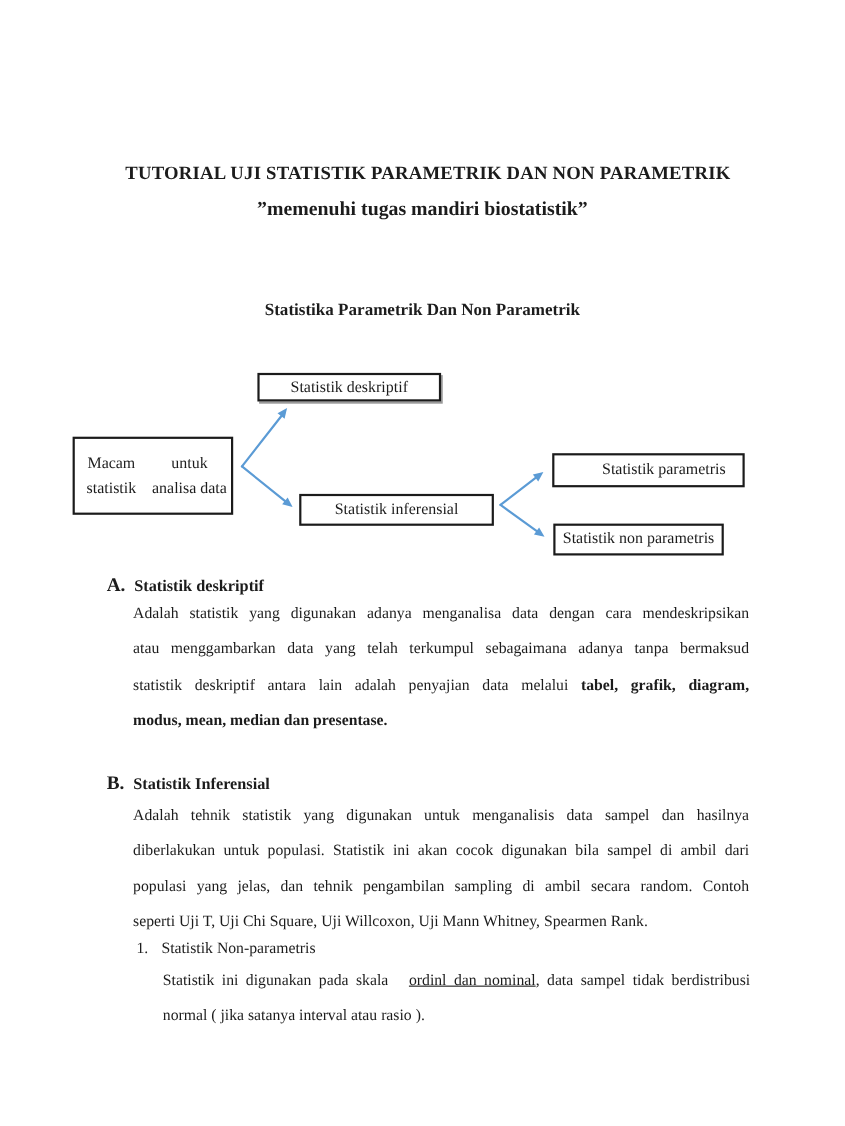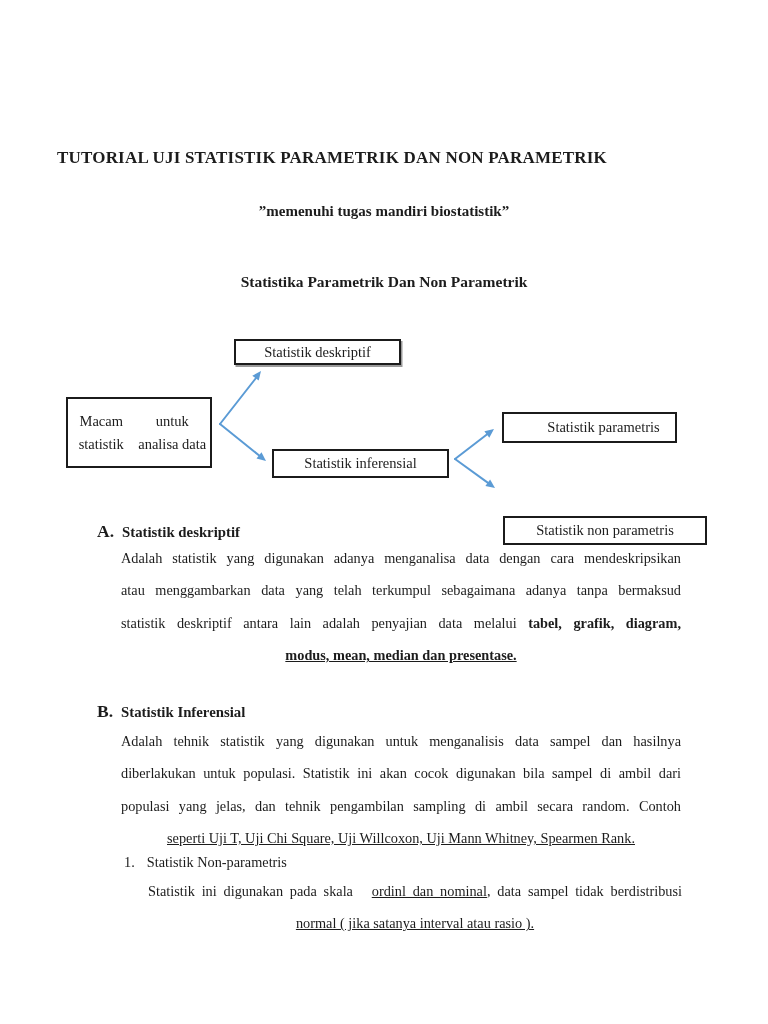--- a/index.html
+++ b/index.html
@@ -1,46 +1,46 @@
 <!DOCTYPE html>
 <html style="--arrow-color: #5b9bd5;"><head>
 <meta charset="utf-8">
 <style>
   html,body{margin:0;padding:0;background:#ffffff;}
   .page{position:relative;width:768px;height:1024px;background:#ffffff;overflow:hidden;
         font-family:"Liberation Serif","DejaVu Serif",serif;color:#1c1c1c;}
   .abs{position:absolute;}
-  .doc-title{top:146px;left:0;width:664px;text-align:center;font-weight:bold;font-size:17px;line-height:24px;letter-spacing:.2px;}
-  .doc-subtitle{top:178px;left:0;width:768px;text-align:center;font-weight:bold;font-size:15px;line-height:22px;margin-top:22px;}
+  .doc-title{top:146px;left:0;width:664px;text-align:right;font-weight:bold;font-size:17px;line-height:24px;letter-spacing:.2px;}
+  .doc-subtitle{top:178px;left:0;width:768px;text-align:center;font-weight:bold;font-size:18px;line-height:22px;}
   .doc-heading{top:271px;left:0;width:768px;text-align:center;font-weight:bold;font-size:15.5px;line-height:22px;}
   svg.arrows{position:absolute;left:0;top:0;pointer-events:none;}
   .arrow-line{stroke:var(--arrow-color,#5b9bd5);stroke-width:2;fill:none;stroke-linecap:round;}
   .arrow-head{fill:var(--arrow-color,#5b9bd5);stroke:none;}
   .dbox{position:absolute;box-sizing:border-box;border:2px solid #1b1b1b;background:#ffffff;
         display:flex;align-items:center;justify-content:center;text-align:center;
         font-size:14.5px;line-height:23px;}
   .dbox.shadow{box-shadow:1.5px 2px 0 #9a9a9a;}
   .box-deskriptif{left:234px;top:339px;width:167px;height:26px;}
   .box-macam{left:66px;top:397px;width:146px;height:71px;flex-direction:row;}
   .box-inferensial{left:272px;top:449px;width:177px;height:29px;}
   .box-parametris{left:502px;top:412px;width:175px;height:31px;padding-left:28px;}
-  .box-nonparametris{left:503px;top:476px;width:204px;height:29px;margin-top:40px;}
+  .box-nonparametris{left:503px;top:476px;width:155px;height:29px;}
   .sec-head{position:absolute;left:97px;line-height:22px;white-space:nowrap;}
   .sec-label{font-weight:bold;font-size:17.5px;margin-right:8px;}
   .sec-title{font-weight:bold;font-size:14.8px;}
   .sec-head-a{top:520px;}
   .sec-head-b{top:700px;}
   .item-head{position:absolute;left:124px;top:852px;font-size:14.3px;line-height:20px;white-space:nowrap;text-align:center;}
   .item-number{margin-right:12px;}
   .para{position:absolute;font-size:14.3px;line-height:32.4px;}
   .para-a{left:121px;top:542px;width:560px;}
   .para-b{left:121px;top:725px;width:560px;}
   .para-item{left:148px;top:875px;width:534px;}
   .jline{text-align:justify;text-align-last:justify;}
-  .lline{text-align:center;text-decoration:underline;}
+  .lline{text-align:left;}
   .b{font-weight:bold;}
   .u{text-decoration:underline;margin-left:12px;}
 </style>
 </head>
 <body>
 
 <div class="page">
 
   <div class="abs doc-title">TUTORIAL UJI STATISTIK PARAMETRIK DAN NON PARAMETRIK</div>
   <div class="abs doc-subtitle">”memenuhi tugas mandiri biostatistik”</div>

